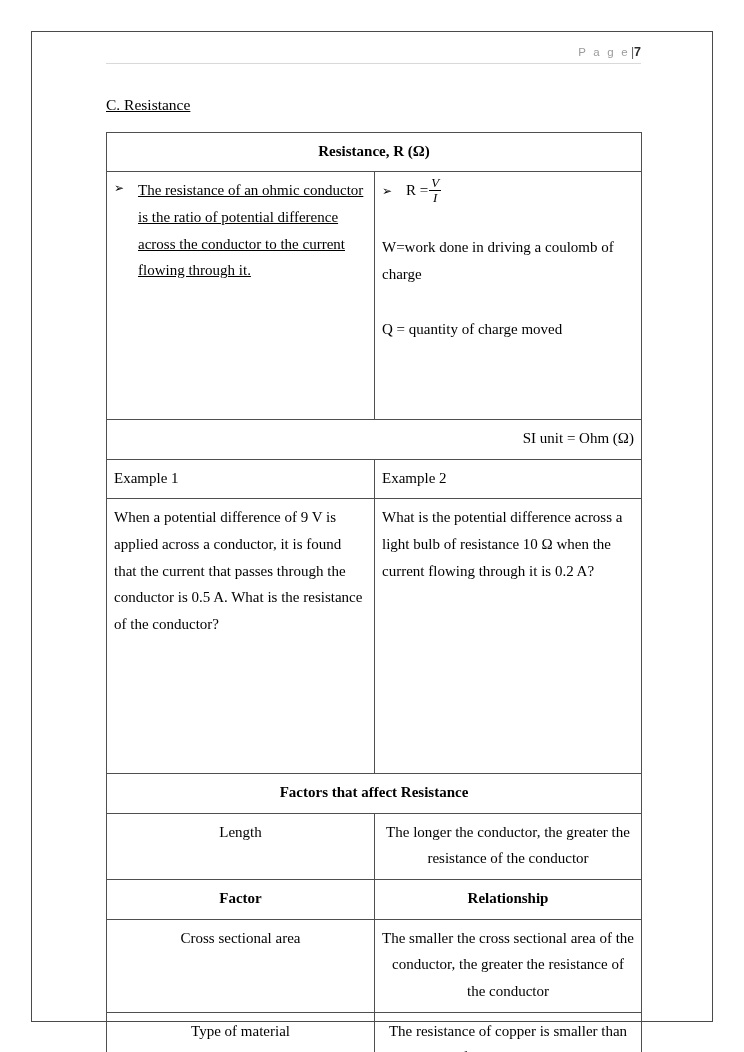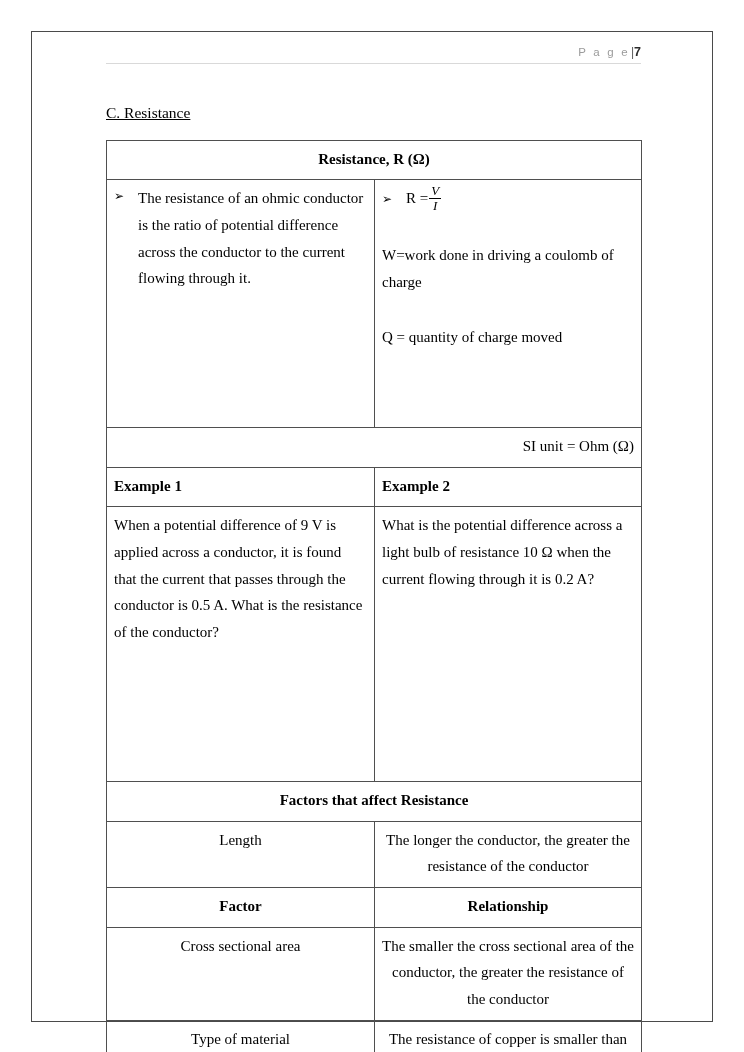--- a/index.html
+++ b/index.html
@@ -54,21 +54,21 @@
   }
   .header-page-number {
     font-family: "Liberation Sans", "DejaVu Sans", sans-serif;
     font-size: 12.5px;
     font-weight: bold;
     color: #2b2b2b;
   }
 
   
   .section-heading {
-    margin-top: 40px;
+    margin-top: 32px;
     font-size: 15.5px;
     text-decoration: underline;
     line-height: 1.2;
   }
 
   
   table.doc-table {
     border-collapse: collapse;
     width: 535px;
     table-layout: fixed;
@@ -88,21 +88,21 @@
     padding: 6px 7px 7px 7px;
     line-height: 1.4;
     border-radius: 9px;
   }
   td.plain-center {
     text-align: right;
     line-height: 1.4;
     padding: 5px 7px 6px 7px;
   }
   td.bold-left {
-    font-weight: bold;
+    font-weight: normal;
     font-size: 15.5px;
     line-height: 1.4;
     padding: 5px 7px 6px 7px;
   }
   td.bold-center {
     font-weight: bold;
     font-size: 15.5px;
     text-align: center;
     line-height: 1.4;
     padding: 5px 7px 6px 7px;
@@ -121,20 +121,21 @@
   .bullet-mark {
     flex: 0 0 auto;
     width: 24px;
     font-family: "DejaVu Sans", sans-serif;
     font-size: 12px;
     line-height: 1.78;
     padding-top: 1px;
   }
   .bullet-body {
     flex: 1 1 auto;
+    text-decoration: underline;
   }
 
   .frac {
     display: inline-block;
     vertical-align: middle;
     text-align: center;
     font-style: italic;
     font-size: 13px;
     line-height: 1.08;
     position: relative;

